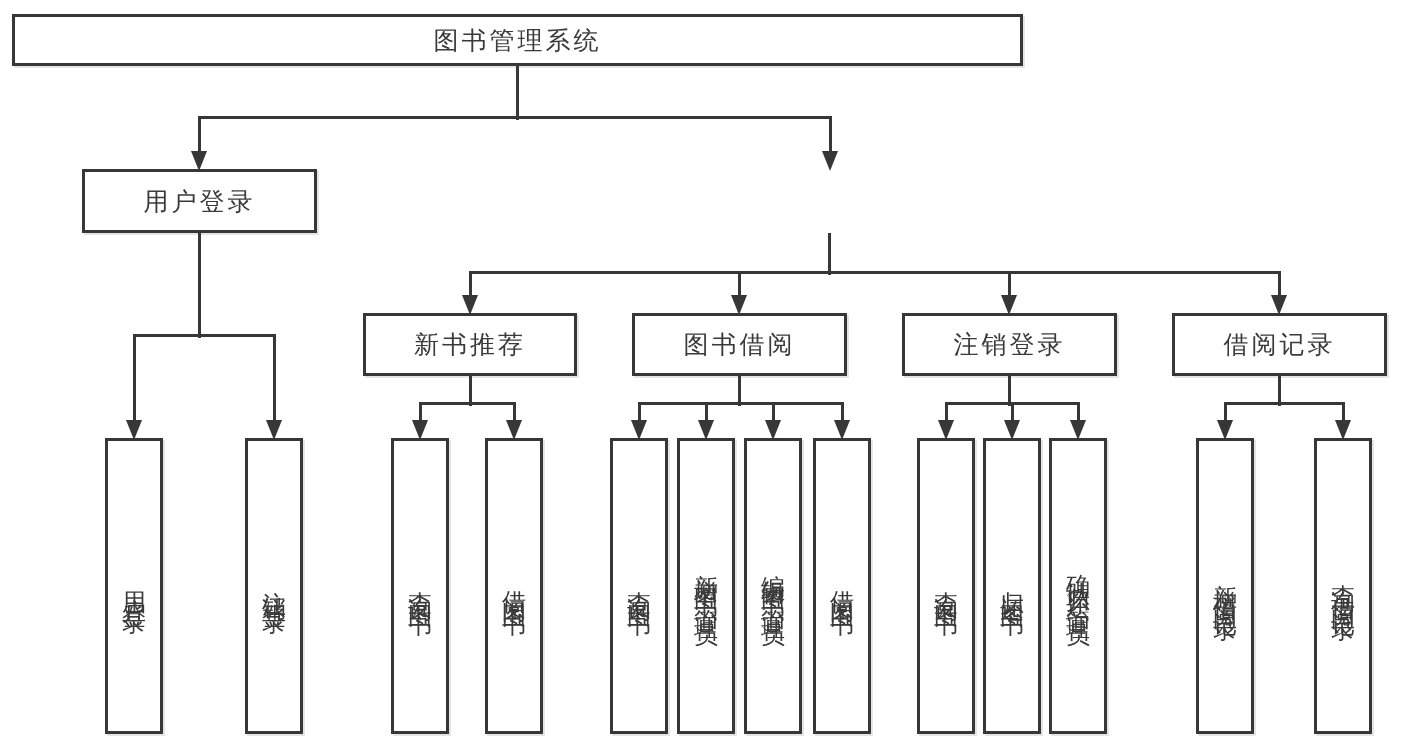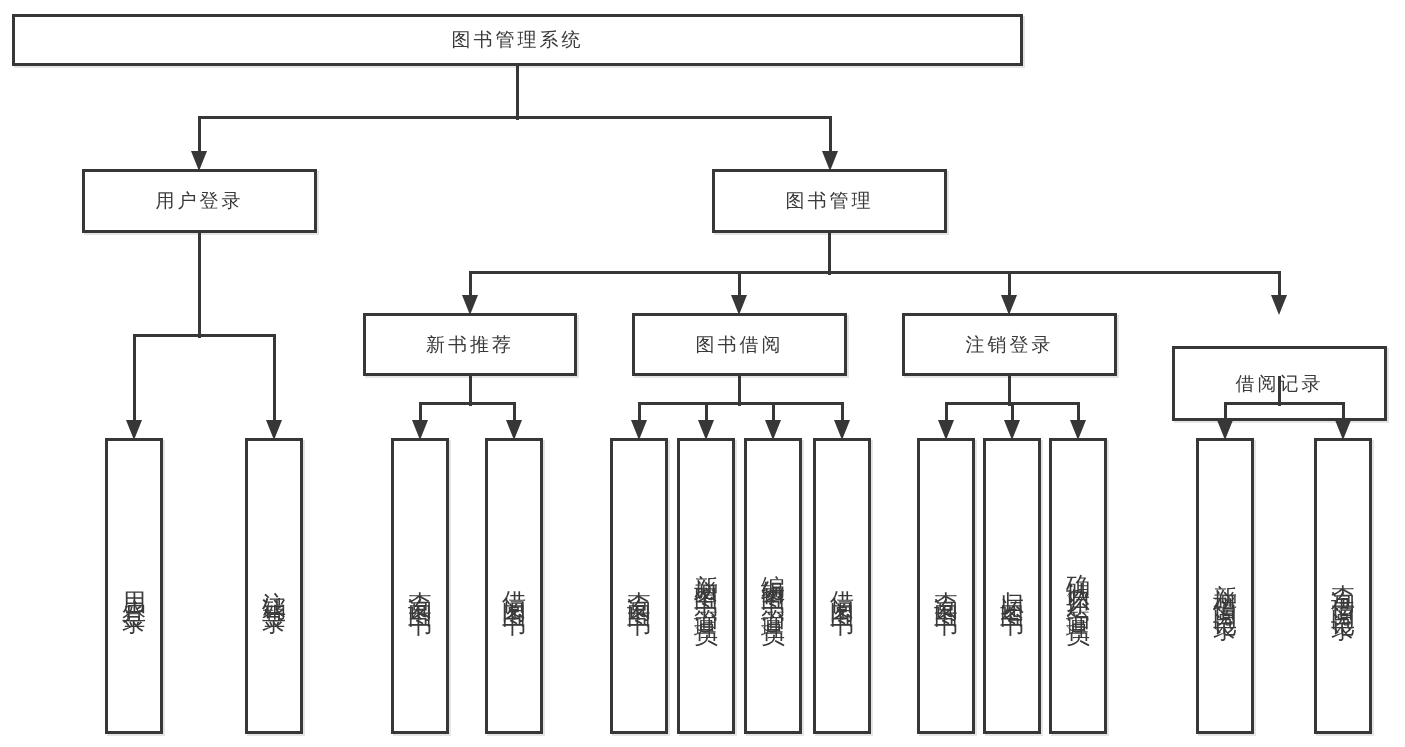--- a/index.html
+++ b/index.html
@@ -5,55 +5,52 @@
   html,body{margin:0;padding:0;background:#fff;}
   #canvas{
     position:relative;width:1405px;height:747px;background:#fff;overflow:hidden;
     font-family:"Liberation Sans","DejaVu Sans",sans-serif;
   }
   .box{
     position:absolute;box-sizing:border-box;background:#fff;
     border:3px solid #373737;display:flex;align-items:center;justify-content:center;
     color:#3a3a3a;box-shadow:2px 2px 0 rgba(160,160,160,.28);
   }
-  .hbox{font-size:19px;letter-spacing:3px;white-space:nowrap;}
+  .hbox{font-size:25px;letter-spacing:3px;white-space:nowrap;}
   .vbox{writing-mode:vertical-rl;font-size:24px;letter-spacing:7px;line-height:1;}
   .line{position:absolute;background:#373737;}
   .arrowhead{position:absolute;width:0;height:0;border-left:8px solid transparent;border-right:8px solid transparent;border-top:20px solid #373737;}
   #watermark{
     position:absolute;left:1186px;top:712px;z-index:6;
     font-size:19px;letter-spacing:1px;color:#b9b9b9;opacity:.92;white-space:nowrap;
   }
 </style>
 </head>
 <body>
 
 <div id="canvas">
 
   <div class="box hbox" style="left:12px;top:14px;width:1011px;height:52px;">
     <span>图书管理系统</span>
   </div>
 
   <div class="box hbox" style="left:82px;top:169px;width:235px;height:64px;">
     <span>用户登录</span>
   </div>
-  <div class="box hbox" style="left:712px;top:169px;width:235px;height:64px;">
-    <span>图书管理</span>
-  </div>
 
   <div class="box hbox" style="left:363px;top:313px;width:214px;height:63px;">
     <span>新书推荐</span>
   </div>
   <div class="box hbox" style="left:632px;top:313px;width:215px;height:63px;">
     <span>图书借阅</span>
   </div>
   <div class="box hbox" style="left:902px;top:313px;width:215px;height:63px;">
     <span>注销登录</span>
   </div>
-  <div class="box hbox" style="left:1172px;top:313px;width:215px;height:75px;margin-top:33px;">
+  <div class="box hbox" style="left:1172px;top:313px;width:215px;height:63px;">
     <span>借阅记录</span>
   </div>
 
   <div class="box vbox" style="left:105px;top:438px;width:58px;height:296px;">
     <span>用户登录</span>
   </div>
   <div class="box vbox" style="left:245px;top:438px;width:58px;height:296px;">
     <span>注销登录</span>
   </div>
 

